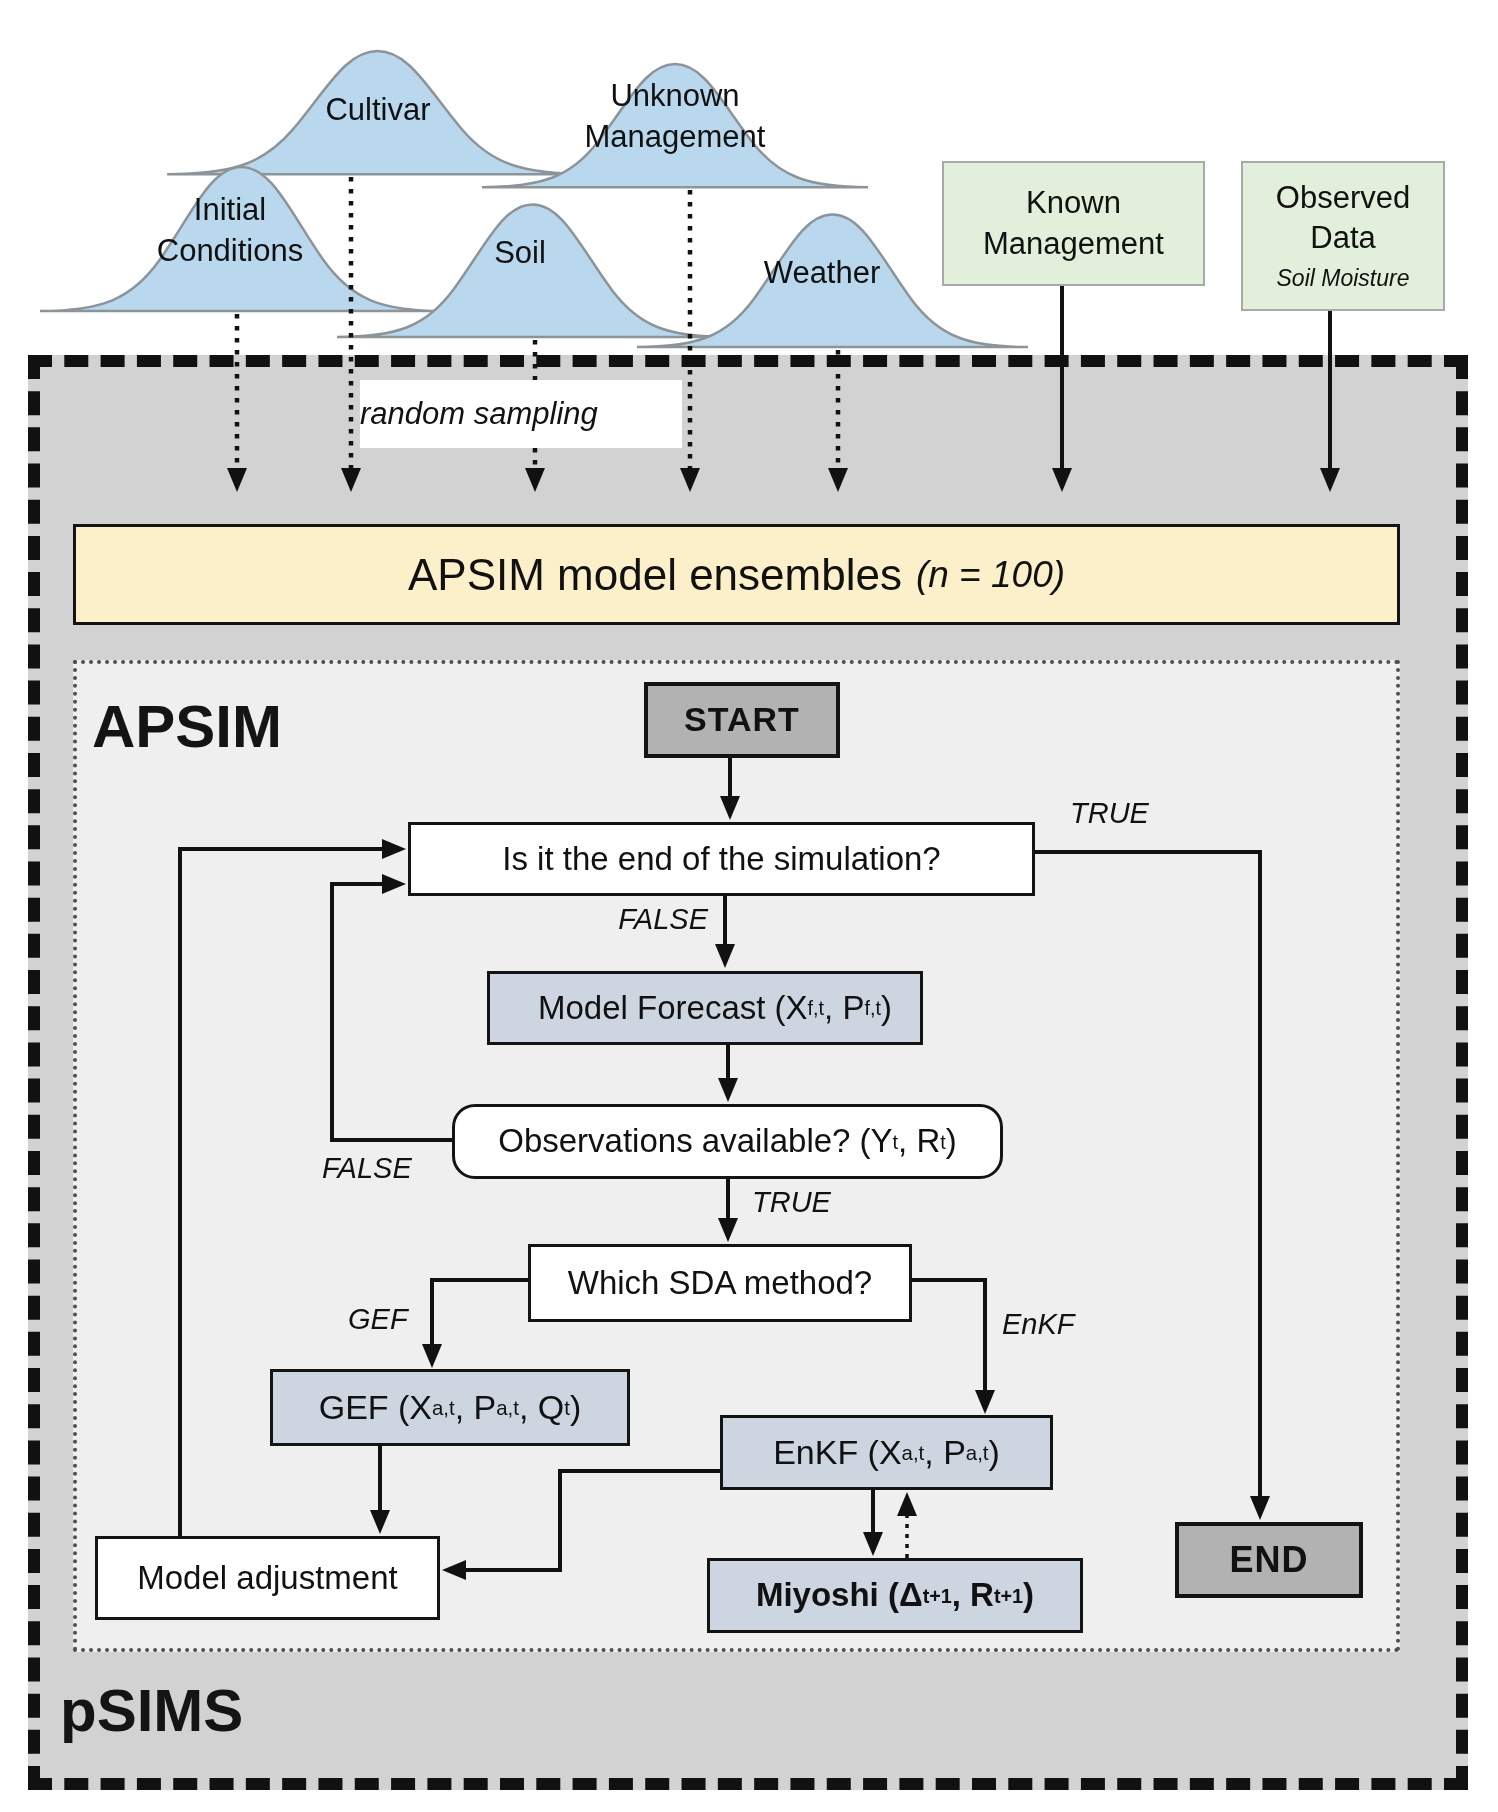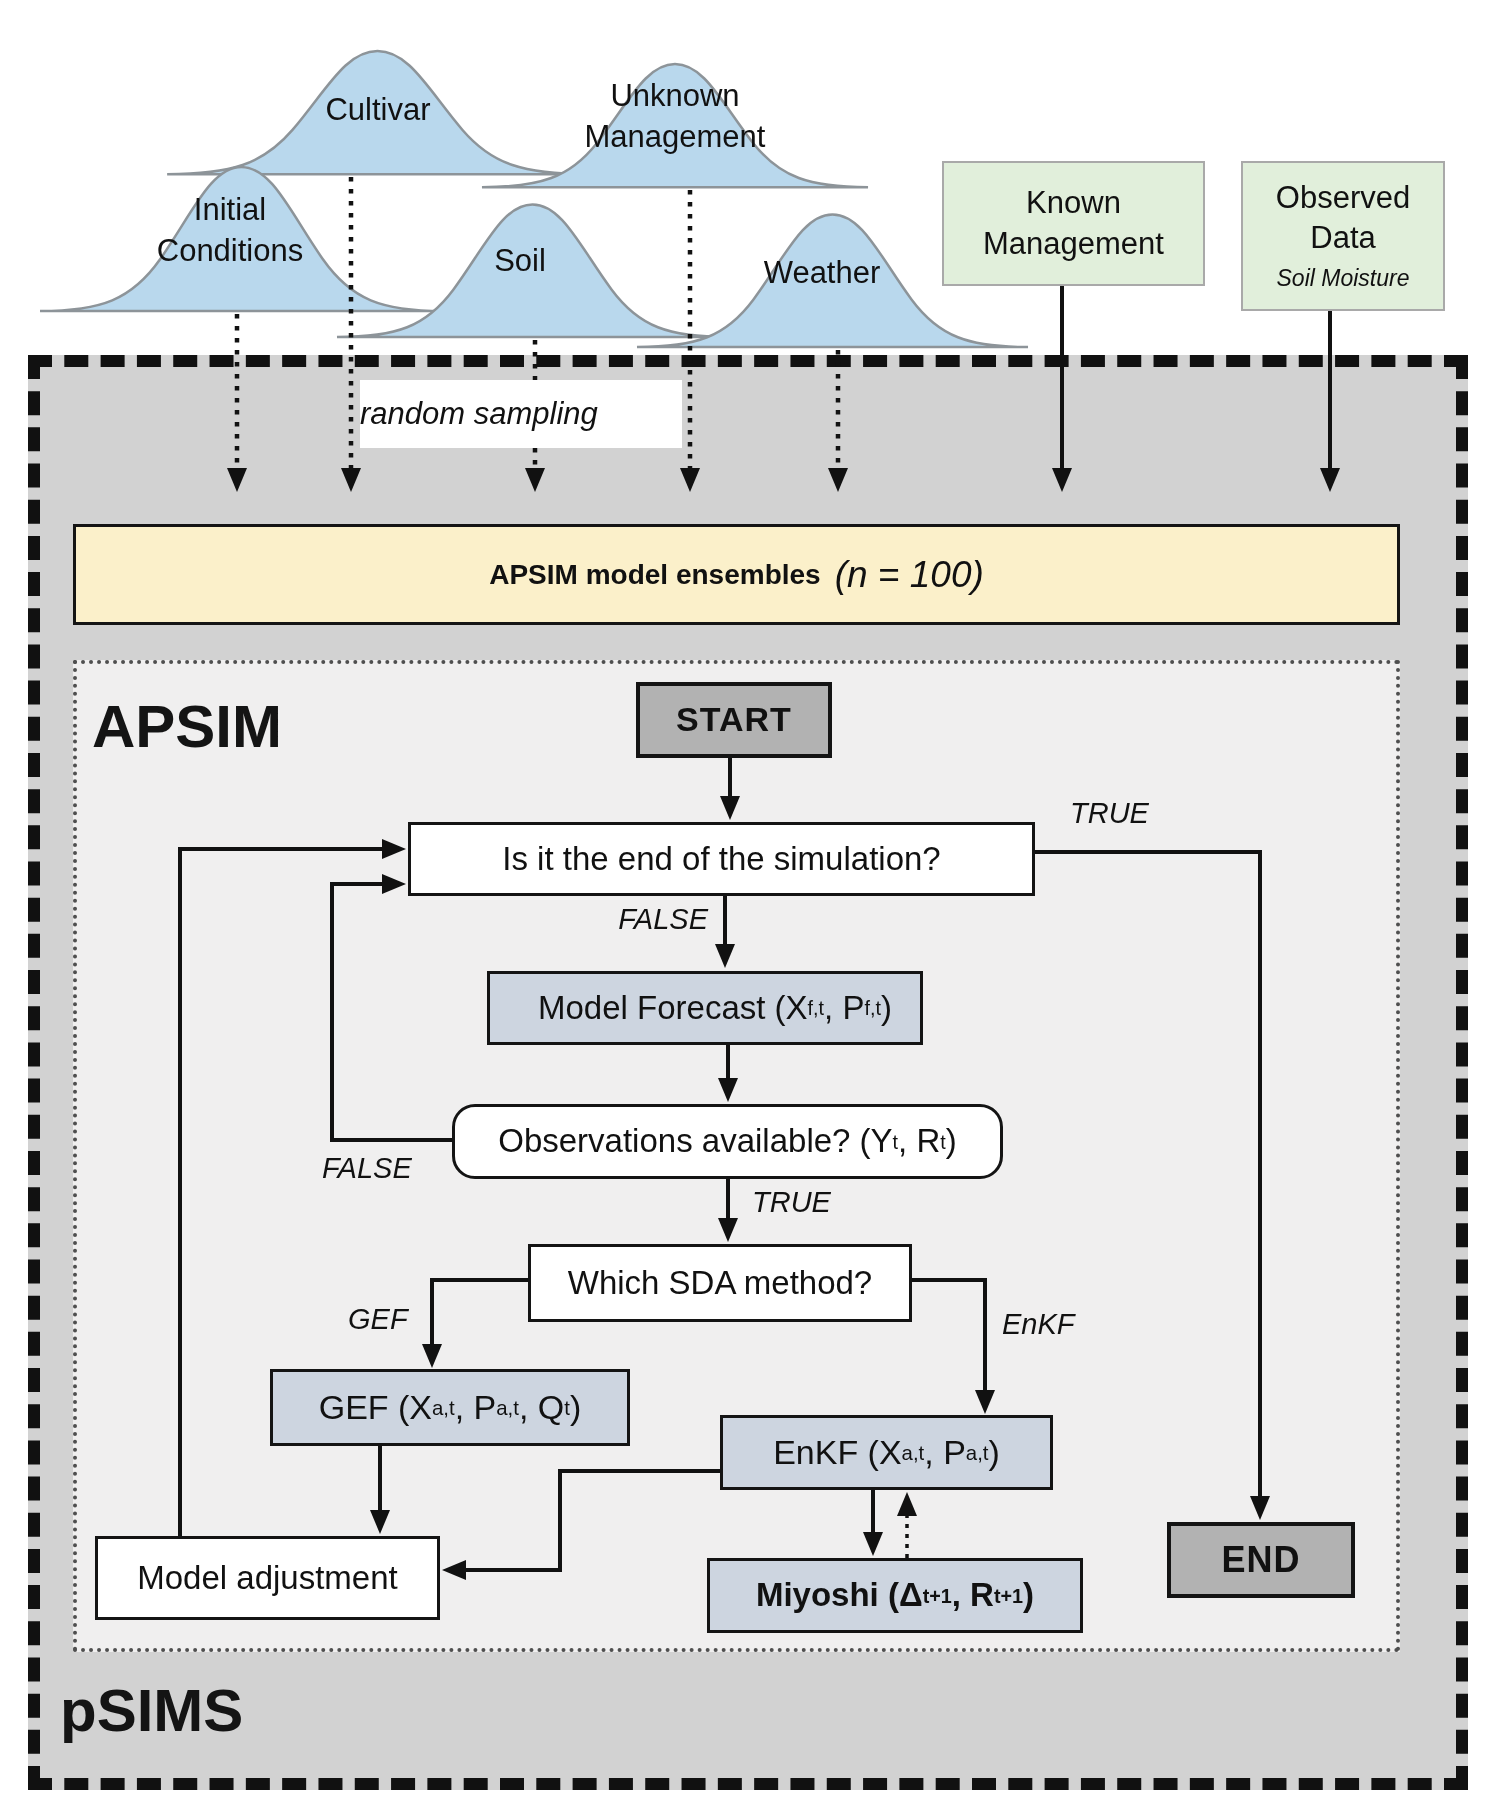--- a/index.html
+++ b/index.html
@@ -14,35 +14,35 @@
   }
   .inner-box{
     position:absolute;left:73px;top:660px;width:1327px;height:992px;
     box-sizing:border-box;background:#f0efef;border:4px dotted #4f4f4f;z-index:1;
   }
   .banner{
     position:absolute;left:73px;top:524px;width:1327px;height:101px;
     box-sizing:border-box;background:#fbf0ca;border:3px solid #141414;z-index:3;
     display:flex;align-items:center;justify-content:center;white-space:nowrap;
   }
-  .banner-bold{font-weight:bold;font-size:28px;}
+  .banner-bold{font-weight:normal;font-size:44px;}
   .banner-note{font-style:italic;font-size:37px;margin-left:14px;}
   .random-sampling{
     position:absolute;left:360px;top:380px;width:322px;height:68px;background:#ffffff;
     display:flex;align-items:center;justify-content:flex-start;font-style:italic;font-size:31px;z-index:3;
   }
   .section-label{position:absolute;font-weight:bold;font-size:60px;color:#141414;z-index:3;}
   
   .node{
     position:absolute;box-sizing:border-box;background:#ffffff;border:3px solid #141414;
     display:flex;align-items:center;justify-content:center;text-align:center;
     font-size:33px;color:#111;z-index:3;line-height:1.1;white-space:nowrap;
   }
   .fill-blue{background:#cdd5e0;}
-  .fill-grey{background:#b2b2b2;border-width:4px;font-weight:bold;letter-spacing:1px;}
+  .fill-grey{background:#b2b2b2;border-width:4px;font-weight:bold;letter-spacing:1px;margin-left:8px;}
   sub{font-size:0.6em;line-height:0;}
   .edge-label{position:absolute;font-style:italic;font-size:29px;color:#111;z-index:4;white-space:nowrap;}
   
   .curve-label{
     position:absolute;white-space:pre-line;text-align:center;font-size:31px;color:#111;
     z-index:3;line-height:1.32;
   }
   .green-box{
     position:absolute;box-sizing:border-box;background:#e1efdb;border:2.5px solid #a9a9a9;
     display:flex;flex-direction:column;align-items:center;justify-content:center;
@@ -69,21 +69,21 @@
       <path vector-effect="non-scaling-stroke" transform="translate(335,198) scale(0.9875,0.9333)" d="M2,149 C62,149 92,138 120,98 C152,52 170,7 200,7 C230,7 248,52 280,98 C308,138 338,149 398,149 Z"></path>
       <path vector-effect="non-scaling-stroke" transform="translate(635,208) scale(0.9875,0.9333)" d="M2,149 C62,149 92,138 120,98 C152,52 170,7 200,7 C230,7 248,52 280,98 C308,138 338,149 398,149 Z"></path>
     </g>
   </svg>
 
   <div class="curve-label" style="left:258px;top:90px;width:240px;">Cultivar</div>
   <div class="curve-label" style="left:520px;top:76px;width:310px;">Unknown
 Management</div>
   <div class="curve-label" style="left:80px;top:190px;width:300px;">Initial
 Conditions</div>
-  <div class="curve-label" style="left:440px;top:241px;width:160px;">Soil</div>
+  <div class="curve-label" style="left:440px;top:233px;width:160px;">Soil</div>
   <div class="curve-label" style="left:722px;top:253px;width:200px;">Weather</div>
 
   <div class="green-box" style="left:942px;top:161px;width:263px;height:125px;white-space:pre-line;">
     <div>Known
 Management</div>
   </div>
   <div class="green-box" style="left:1241px;top:161px;width:204px;height:150px;">
     <div style="white-space:pre-line;">Observed
 Data</div>
     <div class="green-sub">Soil Moisture</div>

